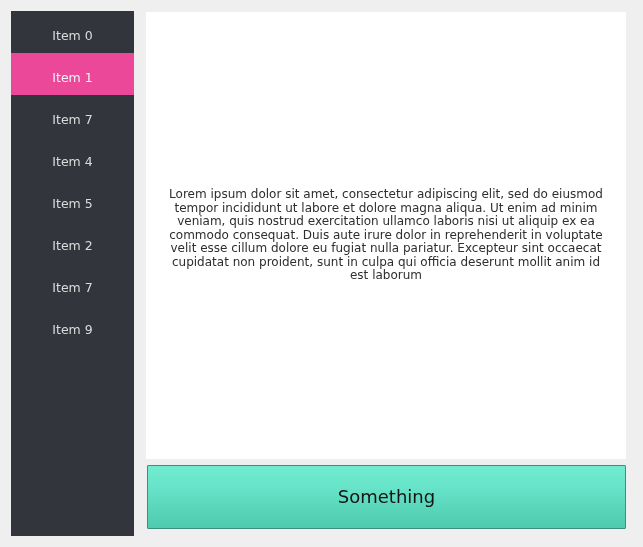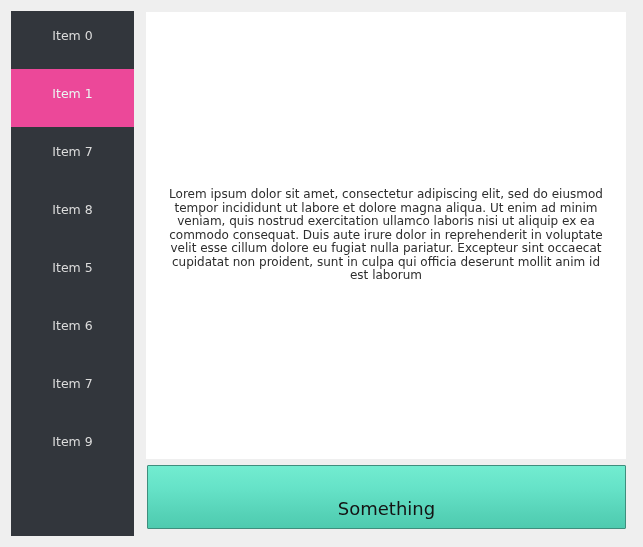--- a/index.html
+++ b/index.html
@@ -28,21 +28,21 @@
   #sidebar {
     position: absolute;
     left: 11px;
     top: 11px;
     width: 123px;
     height: 525px;
     background: #32363c;
     overflow: hidden;
   }
   .sidebar-item {
-    height: 58px;
+    height: 42px;
     line-height: 50px;
     text-align: center;
     color: #dcdcdc;
     font-size: 12.5px;
     font-family: "DejaVu Sans", sans-serif;
     background: #32363c;
     cursor: default;
     user-select: none;
     white-space: nowrap;
     overflow: hidden;
@@ -86,46 +86,46 @@
     border: 1px solid #3f8e7d;
     border-radius: 1px;
     background: linear-gradient(to bottom, #72ecd0 0%, #66e3c8 35%, #57d3b8 75%, #4ecbaf 100%);
     color: #141414;
     font-size: 18px;
     font-family: "DejaVu Sans", sans-serif;
     text-align: center;
     line-height: 62px;
     cursor: default;
     user-select: none;
-    padding: 12px;
+    padding: 0;
   }
 </style>
 </head>
 <body>
 
 <div id="app-window">
 
   <div id="sidebar">
     <div class="sidebar-item">
       <span>Item 0</span>
     </div>
     <div class="sidebar-item selected">
       <span>Item 1</span>
     </div>
     <div class="sidebar-item">
       <span>Item 7</span>
     </div>
     <div class="sidebar-item">
-      <span>Item 8</span>
+      <span>Item 4</span>
     </div>
     <div class="sidebar-item">
       <span>Item 5</span>
     </div>
     <div class="sidebar-item">
-      <span>Item 6</span>
+      <span>Item 2</span>
     </div>
     <div class="sidebar-item">
       <span>Item 7</span>
     </div>
     <div class="sidebar-item">
       <span>Item 9</span>
     </div>
   </div>
 
   <div id="content-panel">

